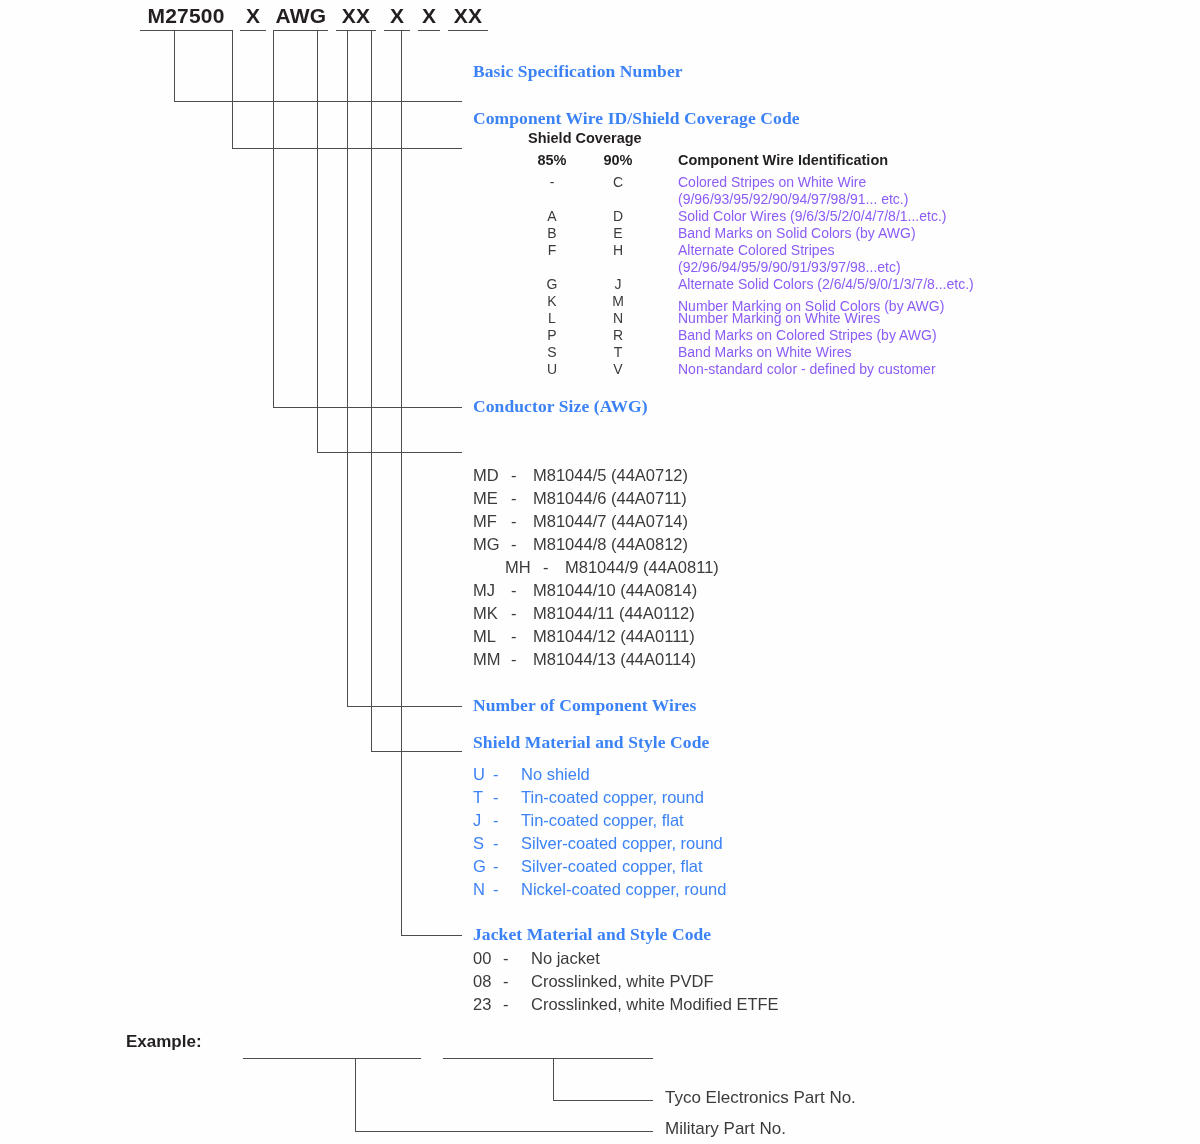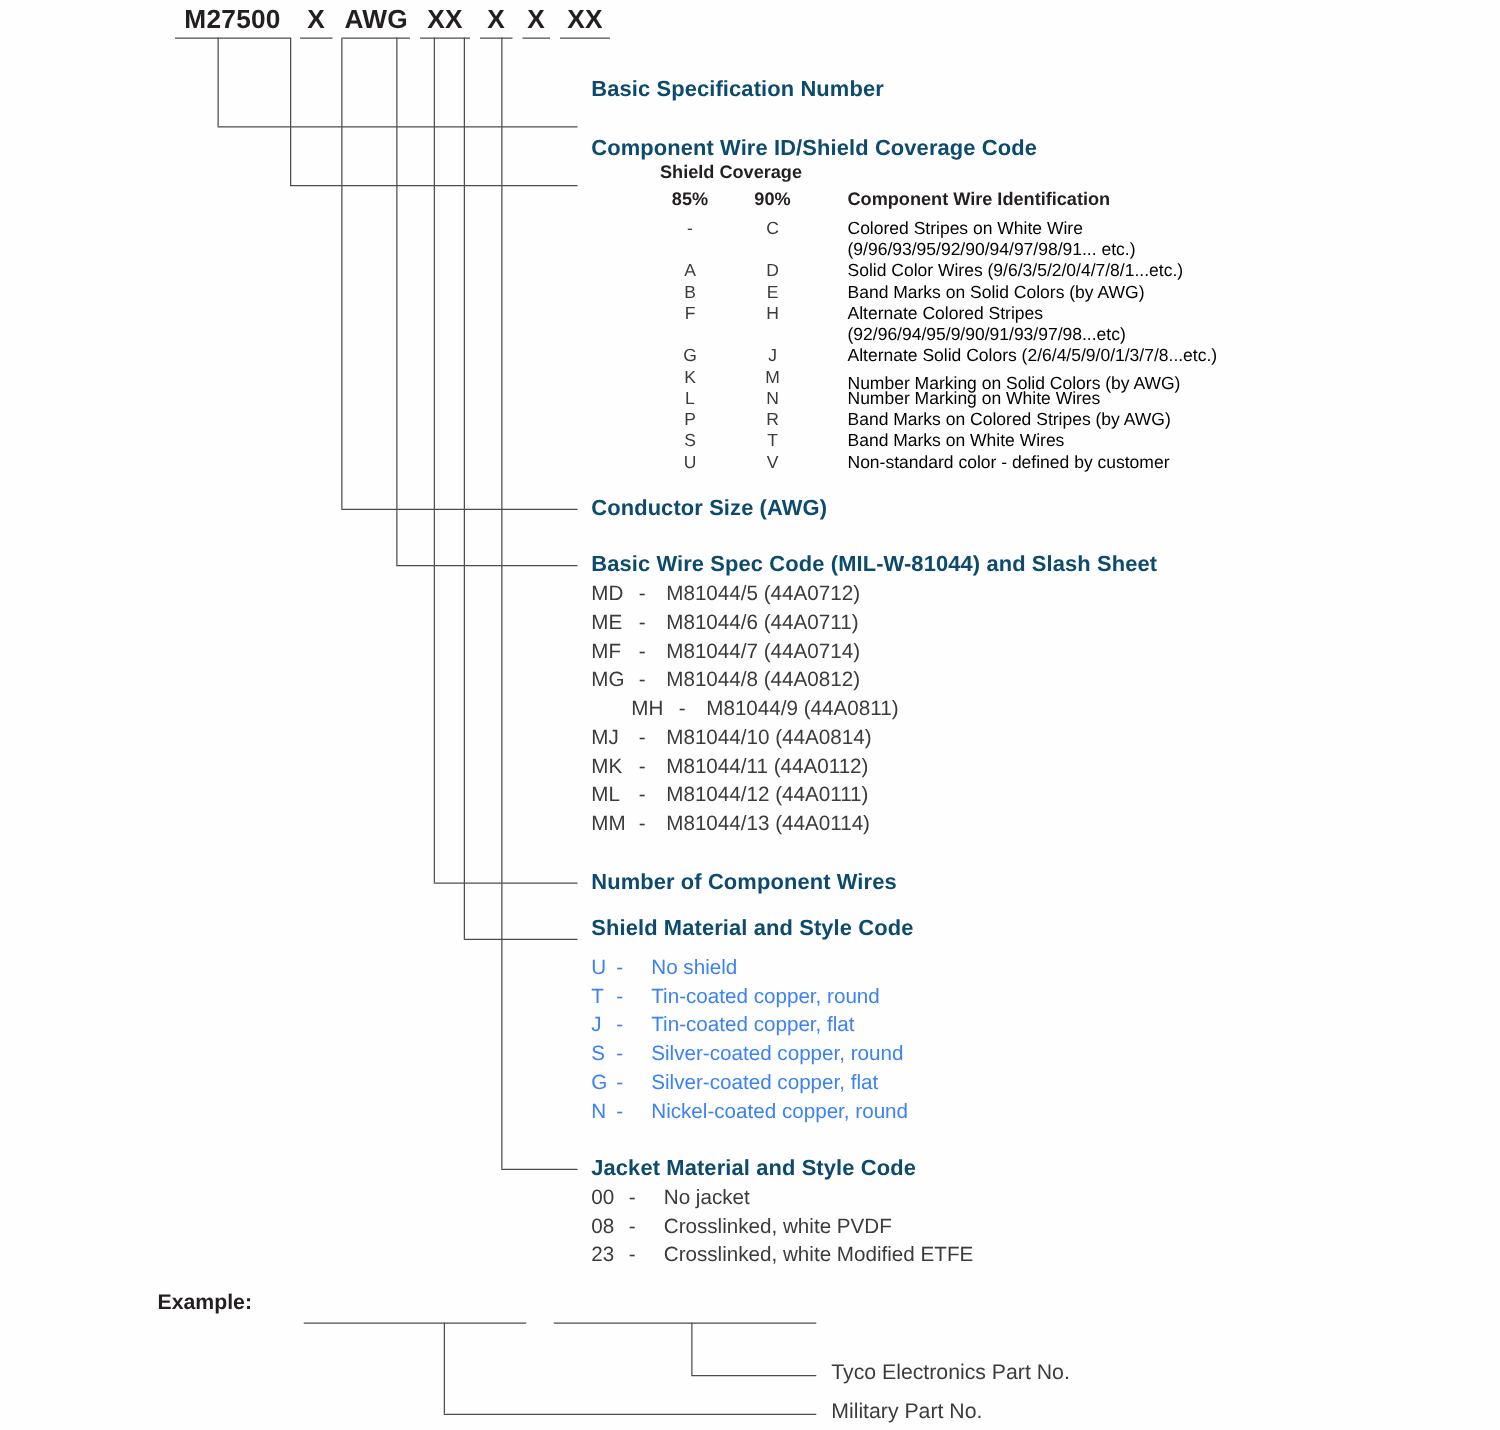--- a/index.html
+++ b/index.html
@@ -44,23 +44,24 @@
     letter-spacing: .2px;
     color: #231f20;
   }
   #code-string .seg { display: inline-block; text-align: center; }
 
   
   .heading {
     position: absolute;
     font-weight: bold;
     font-size: 17.5px;
-    color: #0c4a6e;
+    color: #3b82f6;
     white-space: nowrap;
     letter-spacing: .1px;
+    font-family: Liberation Serif, serif;
   }
 
   
   .code-row { position: absolute; white-space: nowrap; font-size: 16.5px; color: #3b3b3b; }
   .code-row .k { display: inline-block; width: 38px; }
   .code-row .d { display: inline-block; width: 22px; }
   .code-row .v { display: inline-block; }
 
   .sc-row { position: absolute; white-space: nowrap; font-size: 16.5px; color: #3b82f6; }
   .sc-row .k { display: inline-block; width: 20px; }
@@ -73,21 +74,21 @@
   
   #sc-table { position: absolute; left: 473px; top: 130px; }
   .sc-h {
     position: absolute; font-weight: bold; font-size: 14.5px;
     color: #231f20; white-space: nowrap;
   }
   .sc-c85, .sc-c90 {
     position: absolute; font-size: 14px; color: #3b3b3b;
     width: 44px; text-align: center;
   }
-  .sc-desc { position: absolute; font-size: 14px; color: #000000; white-space: nowrap; }
+  .sc-desc { position: absolute; font-size: 14px; color: #8b5cf6; white-space: nowrap; }
 
   
   #example-label {
     position: absolute;
     font-weight: bold; font-size: 17px; color: #231f20;
   }
   #example-code {
     position: absolute;
     font-weight: bold; font-size: 19px; color: #231f20;
     white-space: nowrap; letter-spacing: .1px;
@@ -170,21 +171,20 @@
       <div class="sc-c85" style="left: 57px; top: 214px;">S</div>
       <div class="sc-c90" style="left: 123px; top: 214px;">T</div>
       <div class="sc-desc" style="left: 205px; top: 214px;">Band Marks on White Wires</div>
       <div class="sc-c85" style="left: 57px; top: 231px;">U</div>
       <div class="sc-c90" style="left: 123px; top: 231px;">V</div>
       <div class="sc-desc" style="left: 205px; top: 231px;">Non-standard color - defined by customer</div>
     </div>
 
   <div class="heading" style="left:473px; top:396px;">Conductor Size (AWG)</div>
 
-  <div class="heading" style="left:473px; top:441px;">Basic Wire Spec Code (MIL-W-81044) and Slash Sheet</div>
   <div id="wire-spec-list">
       <div class="code-row" style="left: 473px; top: 466px;"><span class="k">MD</span><span class="d">-</span><span class="v">M81044/5 (44A0712)</span></div>
       <div class="code-row" style="left: 473px; top: 489px;"><span class="k">ME</span><span class="d">-</span><span class="v">M81044/6 (44A0711)</span></div>
       <div class="code-row" style="left: 473px; top: 512px;"><span class="k">MF</span><span class="d">-</span><span class="v">M81044/7 (44A0714)</span></div>
       <div class="code-row" style="left: 473px; top: 535px;"><span class="k">MG</span><span class="d">-</span><span class="v">M81044/8 (44A0812)</span></div>
       <div class="code-row" style="left: 473px; top: 558px; margin-left: 32px;"><span class="k">MH</span><span class="d">-</span><span class="v">M81044/9 (44A0811)</span></div>
       <div class="code-row" style="left: 473px; top: 581px;"><span class="k">MJ</span><span class="d">-</span><span class="v">M81044/10 (44A0814)</span></div>
       <div class="code-row" style="left: 473px; top: 604px;"><span class="k">MK</span><span class="d">-</span><span class="v">M81044/11 (44A0112)</span></div>
       <div class="code-row" style="left: 473px; top: 627px;"><span class="k">ML</span><span class="d">-</span><span class="v">M81044/12 (44A0111)</span></div>
       <div class="code-row" style="left: 473px; top: 650px;"><span class="k">MM</span><span class="d">-</span><span class="v">M81044/13 (44A0114)</span></div>

